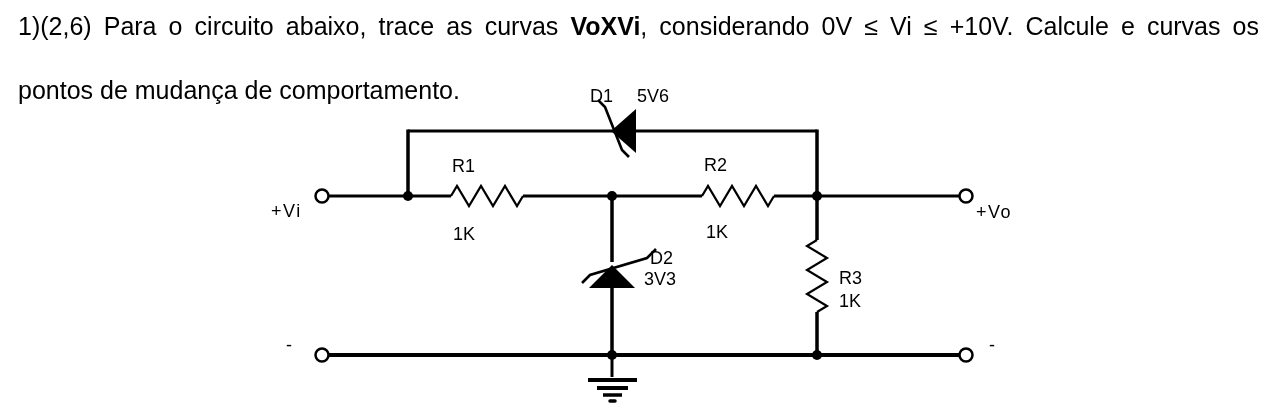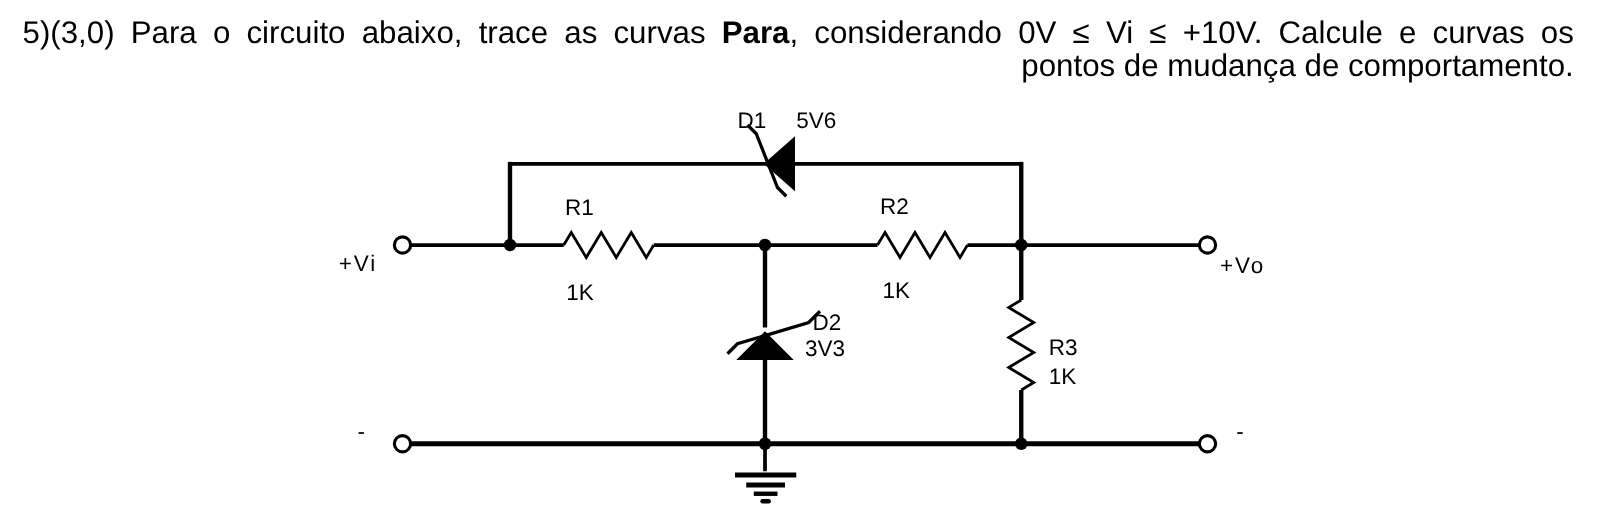--- a/index.html
+++ b/index.html
@@ -23,21 +23,22 @@
     font-size: 25px;
     line-height: 27px;
     color: #000;
   }
   .q-line1 {
     text-align: justify;
     text-align-last: justify;
     white-space: normal;
   }
   .q-line2 {
-    text-align: right;
+    text-align: left;
+    margin-top: 37px;
   }
   .circuit-svg {
     position: absolute;
     left: 0;
     top: 0;
   }
   .wire {
     stroke: #000000;
     fill: none;
   }
@@ -47,21 +48,21 @@
     fill: #000000;
   }
   .lbl-spaced {
     letter-spacing: 1.5px;
   }
 </style>
 </head>
 <body>
 
 <div class="question">
-  <div class="q-line1"><span>5)(3,0) Para o circuito abaixo, trace as curvas </span><b>Para</b><span>, considerando  0V ≤ Vi ≤ +10V. Calcule e curvas os</span></div>
+  <div class="q-line1"><span>1)(2,6) Para o circuito abaixo, trace as curvas </span><b>VoXVi</b><span>, considerando  0V ≤ Vi ≤ +10V. Calcule e curvas os</span></div>
   <div class="q-line2">pontos de mudança de comportamento.</div>
 </div>
 
 <svg class="circuit-svg" width="1280" height="411" viewBox="0 0 1280 411" xmlns="http://www.w3.org/2000/svg">
 
   <path class="wire" d="M408 131 H817" stroke-width="3"></path>
   <path class="wire" d="M408 129.5 V196" stroke-width="3.5"></path>
   <path class="wire" d="M817 129.5 V196" stroke-width="3.5"></path>
 
   <path class="wire" d="M328.5 196 H451" stroke-width="3"></path>

